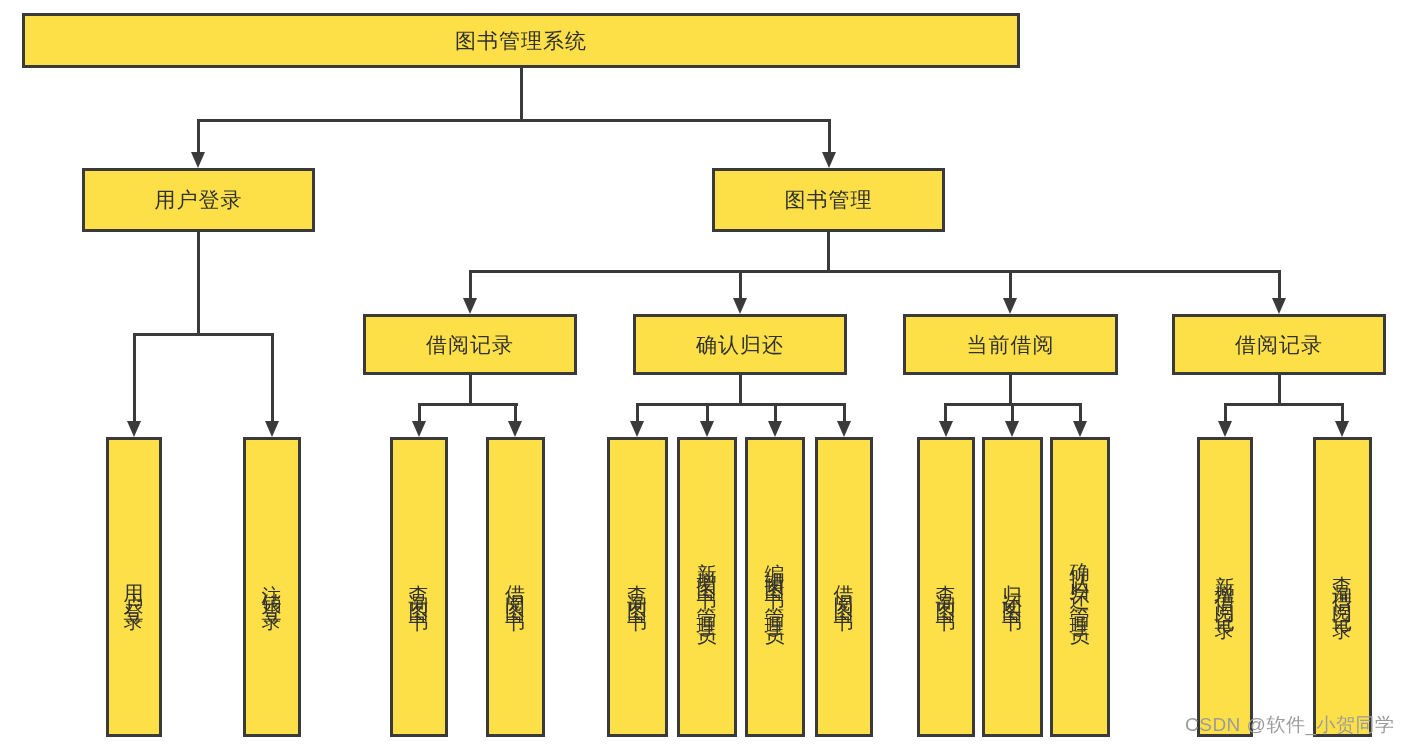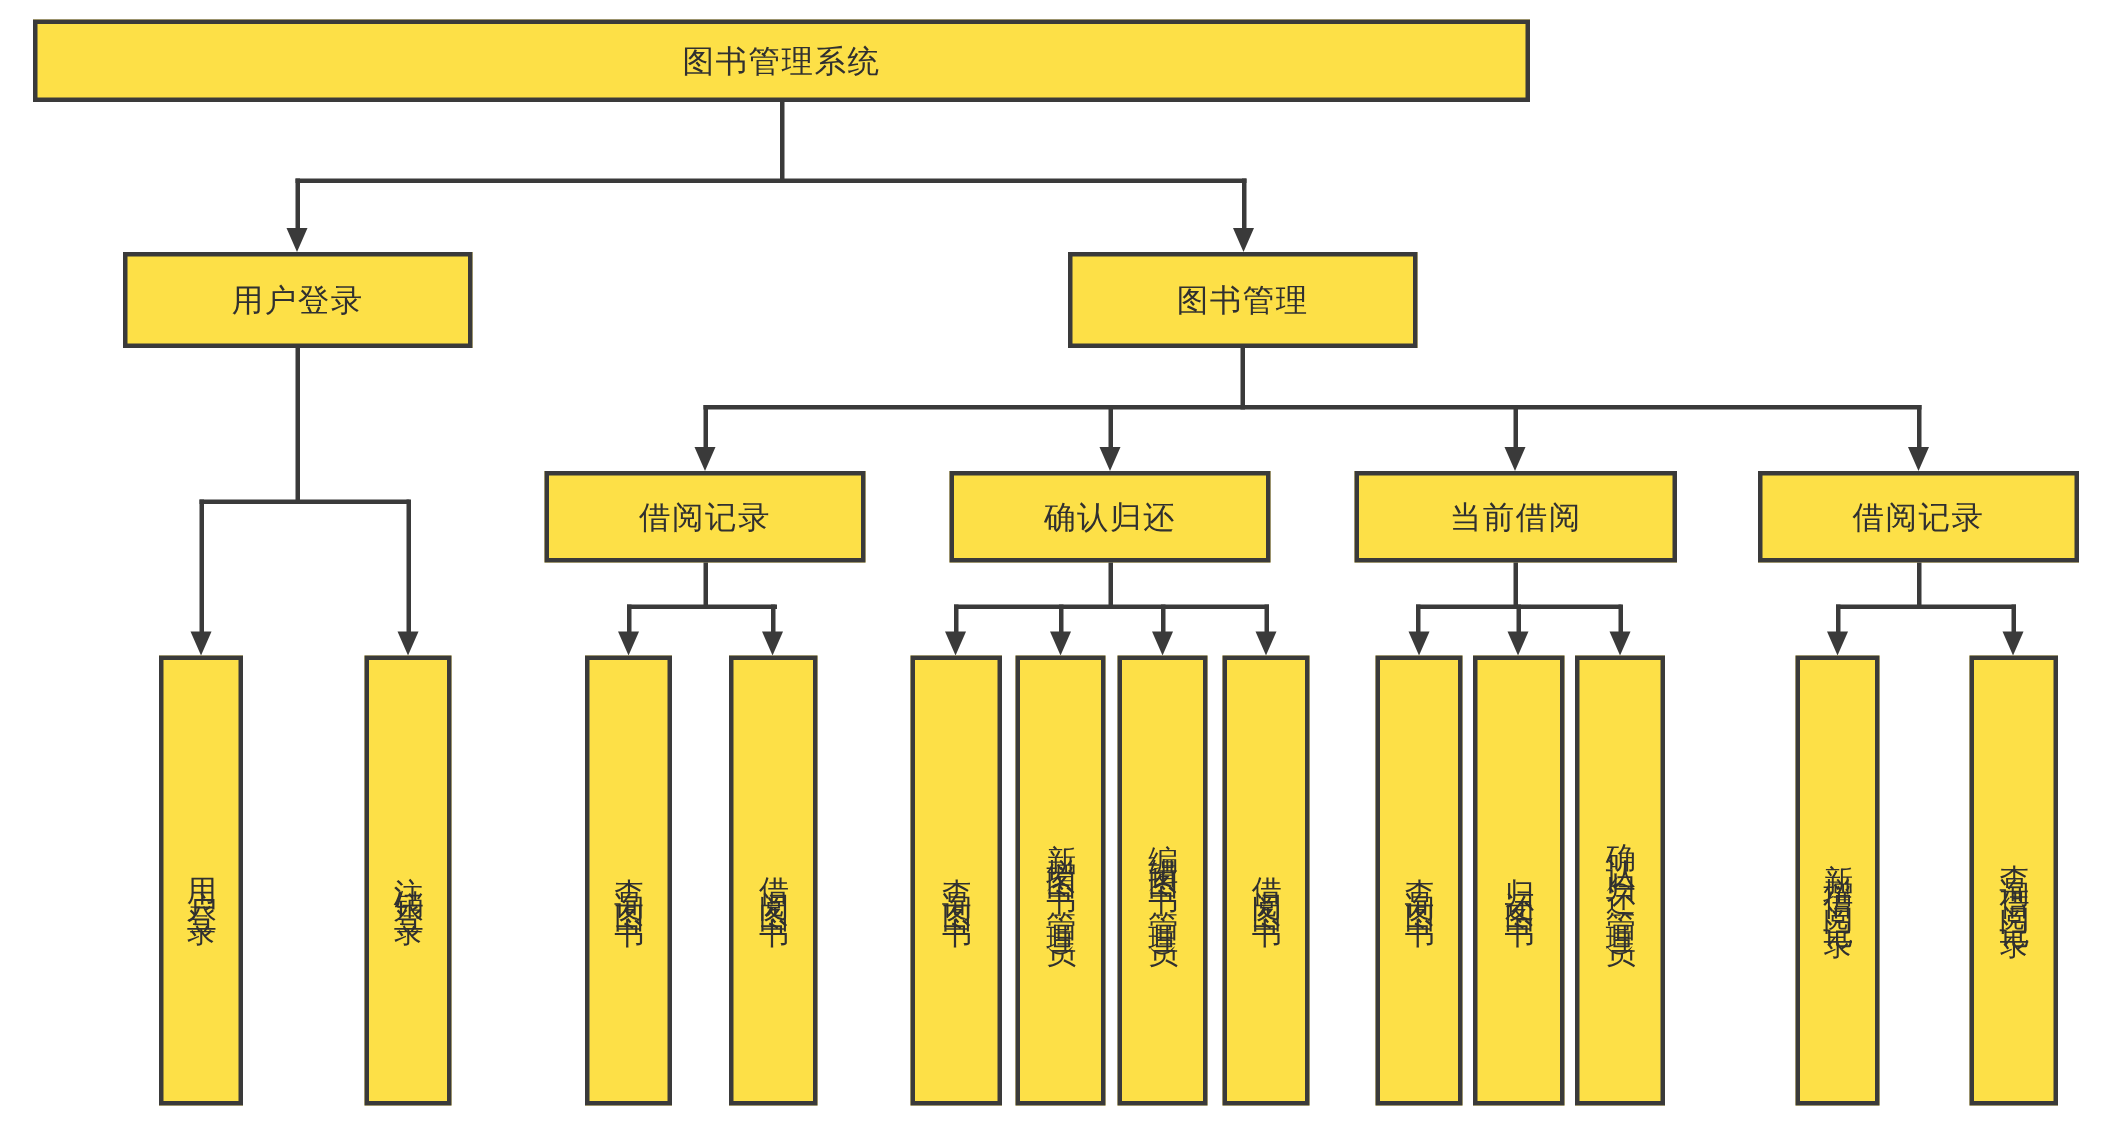--- a/index.html
+++ b/index.html
@@ -152,14 +152,15 @@
     <span class="lbl">确认归还（管理员）</span>
   </div>
 
   <div class="box v" style="left:1197px;top:437px;width:56px;height:300px">
     <span class="lbl">新增借阅记录</span>
   </div>
   <div class="box v" style="left:1313px;top:437px;width:59px;height:300px">
     <span class="lbl">查询借阅记录</span>
   </div>
 
+  <div class="watermark">CSDN @软件_小贺同学</div>
 
 </div>
 
 </body></html>

